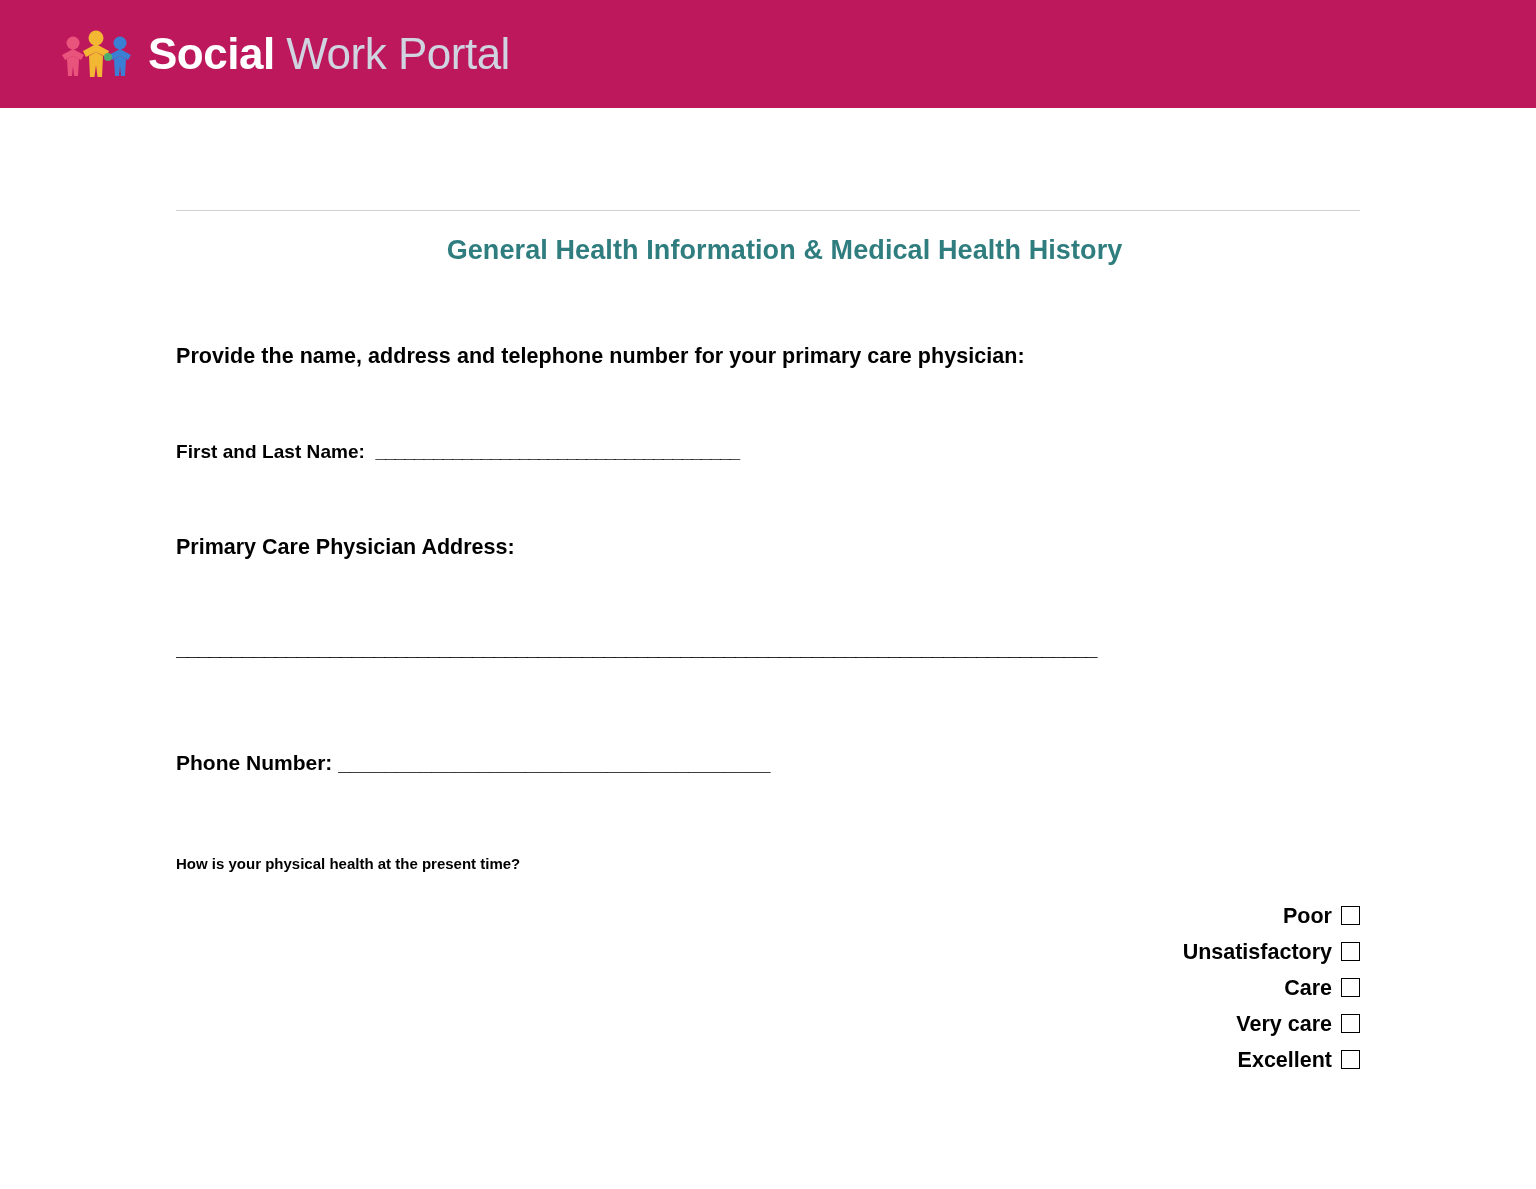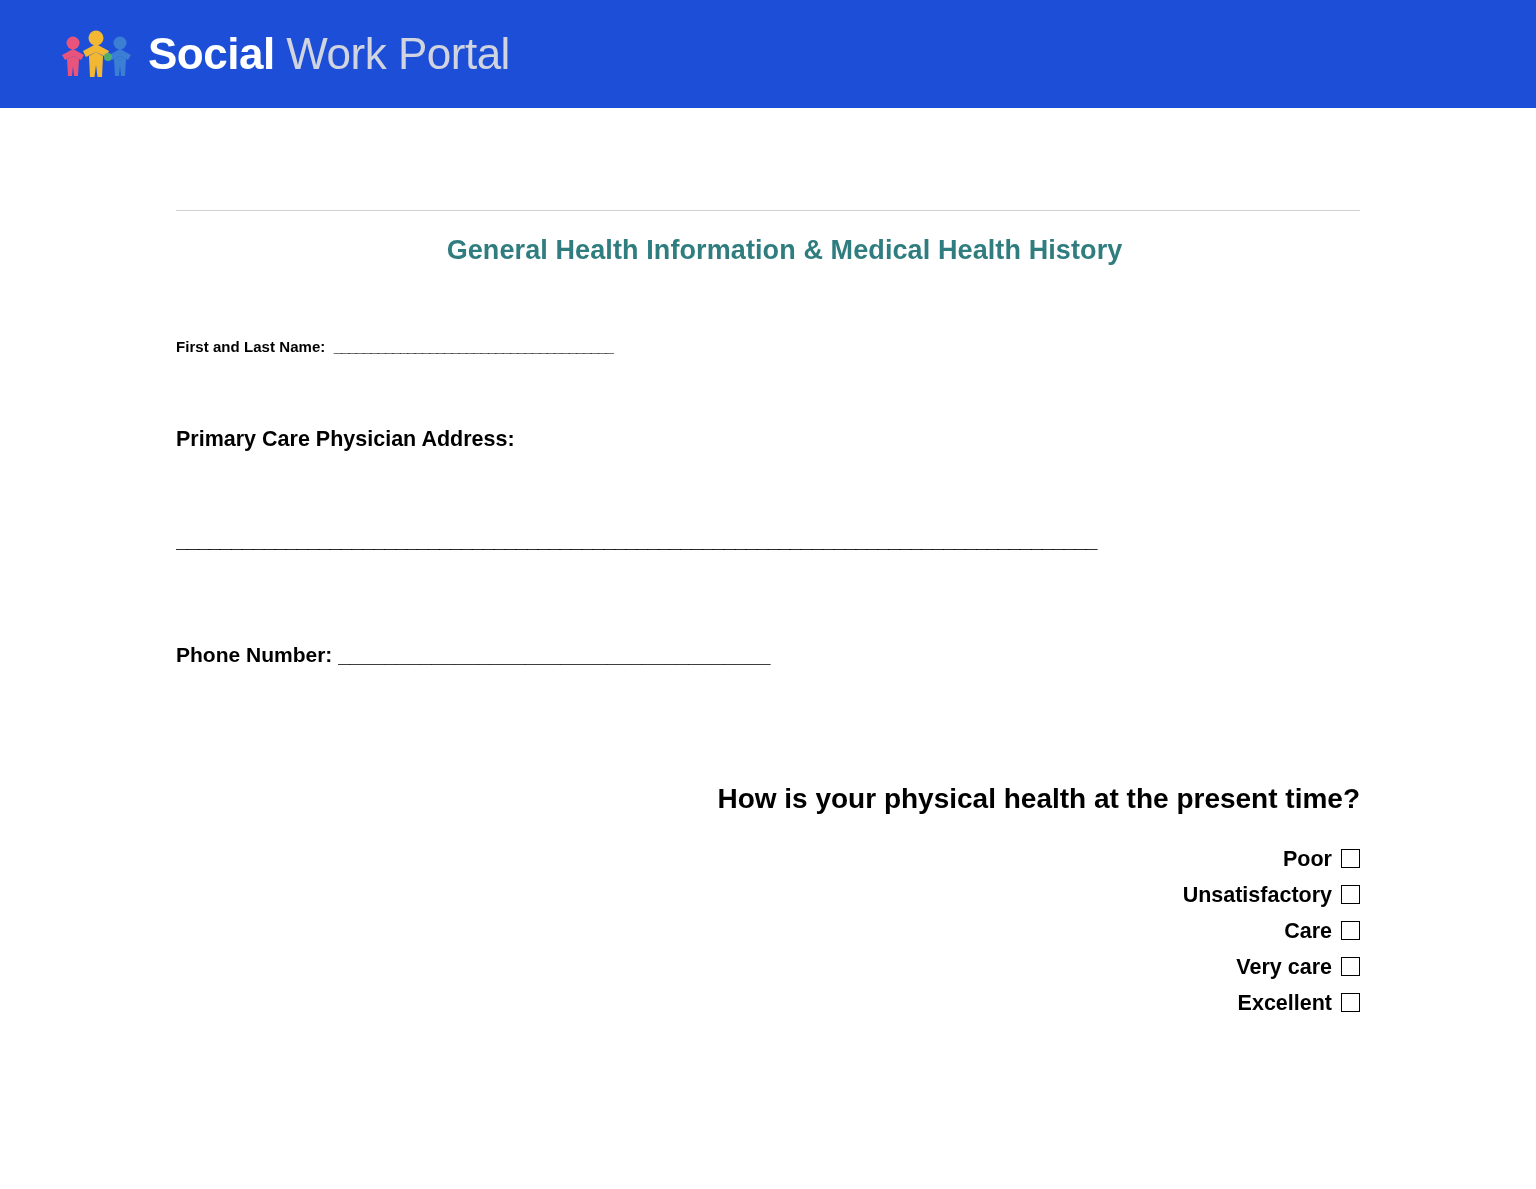--- a/index.html
+++ b/index.html
@@ -12,21 +12,21 @@
     height: 1189px;
     font-family: "Liberation Sans", sans-serif;
     color: #000000;
     overflow: hidden;
     position: relative;
   }
 
   
   .header {
     height: 108px;
-    background: #1d4ed8;
+    background: #be185d;
     display: flex;
     align-items: center;
     padding-left: 56px;
     box-sizing: border-box;
   }
   .logo-mark {
     width: 84px;
     height: 54px;
     position: relative;
     flex: 0 0 auto;
@@ -74,21 +74,21 @@
   }
 
   .q-lead {
     font-size: 21.5px;
     font-weight: 600;
     margin-top: 78px;
     letter-spacing: 0.05px;
   }
 
   .field-line {
-    font-size: 15px;
+    font-size: 19px;
     font-weight: 600;
     margin-top: 72px;
     letter-spacing: 0.05px;
     white-space: pre;
   }
   .field-line .blank {
     font-weight: 600;
     letter-spacing: -1px;
   }
 
@@ -107,24 +107,23 @@
   }
 
   .phone-line {
     font-size: 21px;
     font-weight: 600;
     margin-top: 90px;
     white-space: pre;
   }
 
   .health-q {
-    font-size: 28px;
+    font-size: 15px;
     font-weight: 600;
-    margin-top: 116px;
-    text-align: right;
+    margin-top: 80px;
   }
 
   .options {
     margin-top: 26px;
     text-align: right;
   }
   .option-row {
     font-size: 21.5px;
     font-weight: 600;
     line-height: 1.68;
@@ -168,20 +167,21 @@
   </div>
 </div>
 
 <div class="page">
   <div class="doc-rule"></div>
 
   <div class="doc-title">General Health Information &amp; Medical Health History</div>
 
   <div class="body-wrap">
 
+    <div class="q-lead">Provide the name, address and telephone number for your primary care physician:</div>
 
     <div class="field-line"><span>First and Last Name:  </span><span class="blank">______________________________________</span></div>
 
     <div class="addr-label">Primary Care Physician Address:</div>
     <div class="addr-blank">____________________________________________________________________________________</div>
 
     <div class="phone-line"><span>Phone Number: </span><span class="blank">_____________________________________</span></div>
 
     <div class="health-q">How is your physical health at the present time?</div>
 

